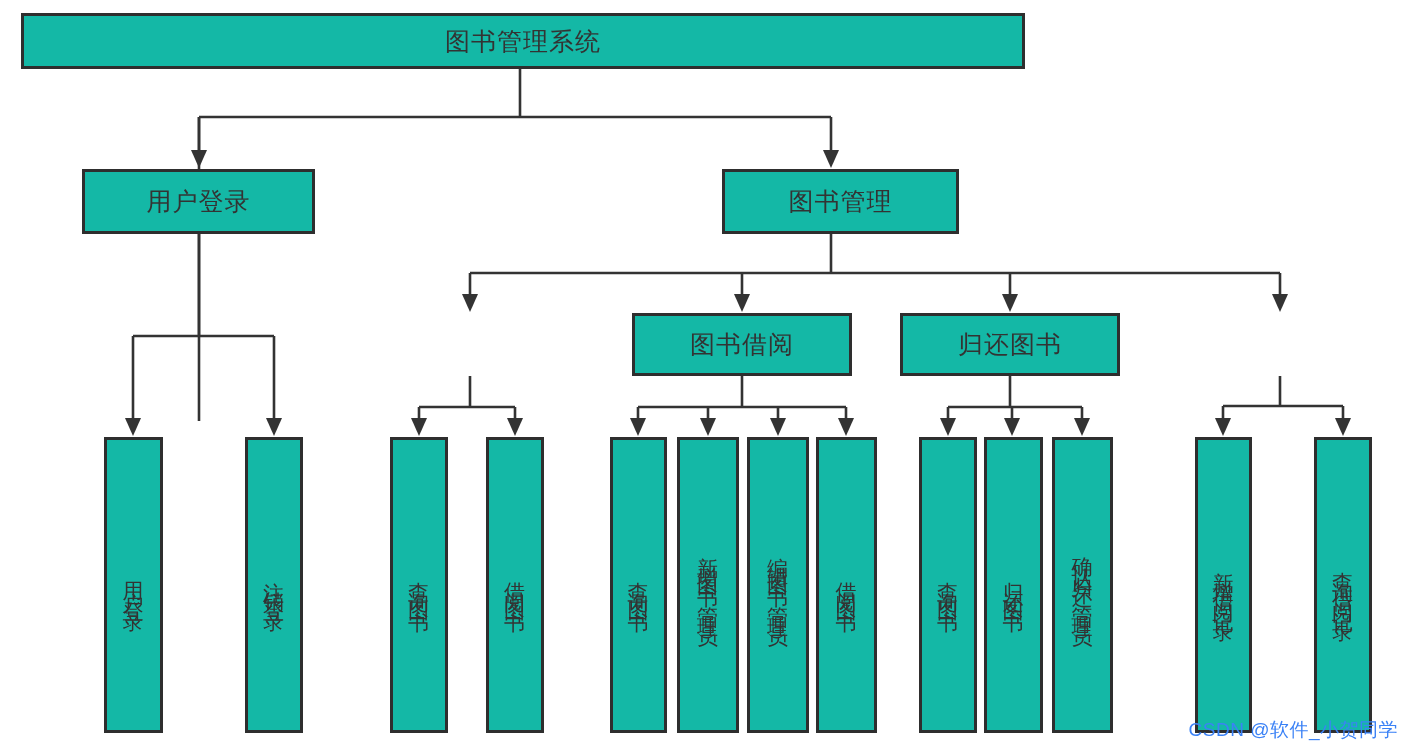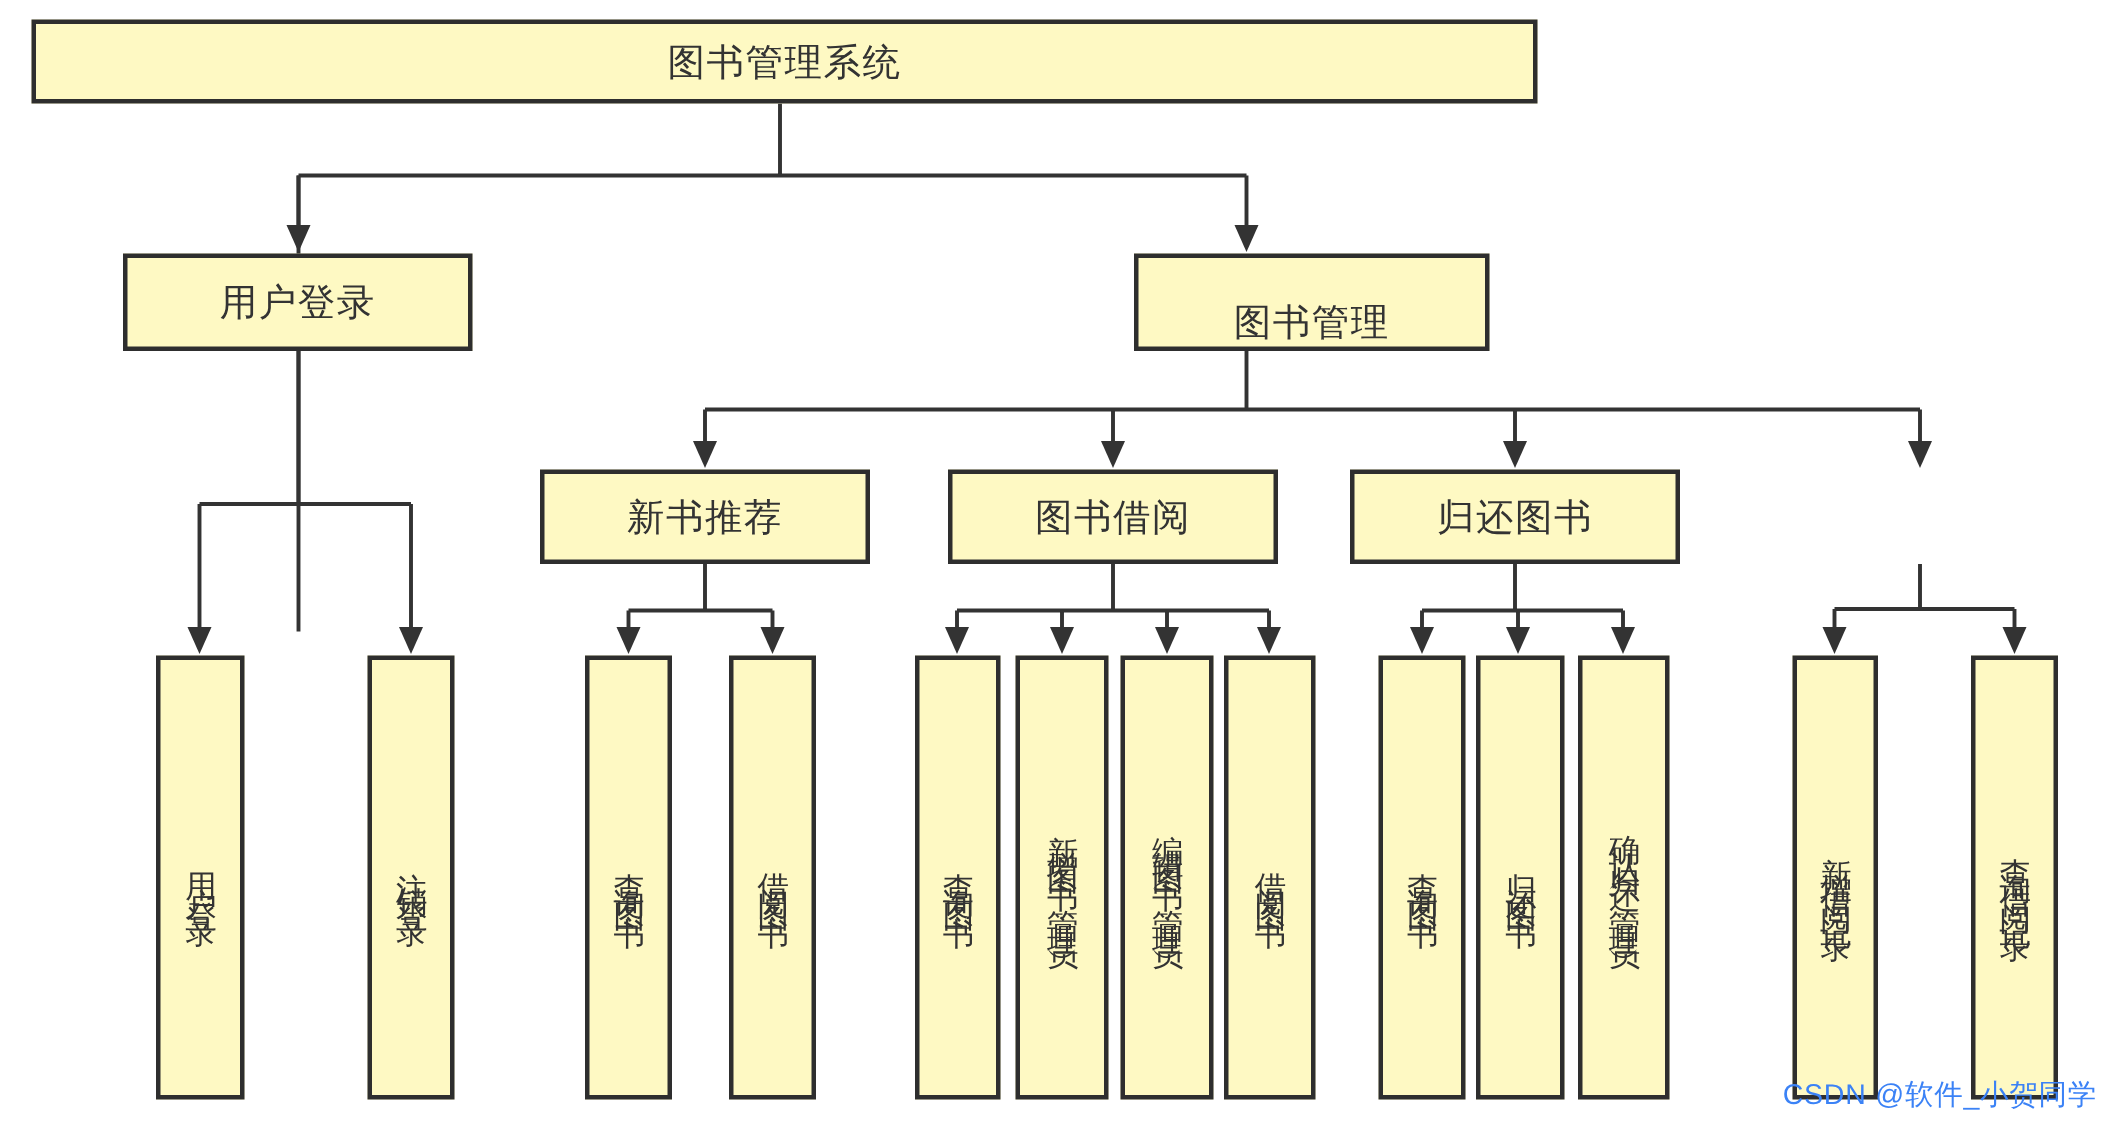--- a/index.html
+++ b/index.html
@@ -7,21 +7,21 @@
     position: relative;
     width: 1405px;
     height: 747px;
     background: #ffffff;
     font-family: "Liberation Sans", sans-serif;
     overflow: hidden;
   }
   .wires { position: absolute; left: 0; top: 0; width: 1405px; height: 747px; }
   .node {
     position: absolute;
-    background: #fef9c3;
+    background: #14b8a6;
     border: 3px solid #2e2e2e;
     box-sizing: border-box;
     display: flex;
     align-items: center;
     justify-content: center;
     color: #333333;
   }
   .h-node { font-size: 25px; letter-spacing: 1px; white-space: nowrap; }
   .v-node { overflow: hidden; }
   .v-text {
@@ -90,27 +90,24 @@
     </g>
   </svg>
 
   <div class="node h-node" style="left:21px; top:13px; width:1004px; height:56px;">
     <span>图书管理系统</span>
   </div>
 
   <div class="node h-node" style="left:82px; top:169px; width:233px; height:65px;">
     <span>用户登录</span>
   </div>
-  <div class="node h-node" style="left:756px; top:169px; width:237px; height:65px;align-items:flex-end;">
+  <div class="node h-node" style="left:722px; top:169px; width:237px; height:65px;">
     <span>图书管理</span>
   </div>
 
-  <div class="node h-node" style="left:360px; top:313px; width:220px; height:63px;">
-    <span>新书推荐</span>
-  </div>
   <div class="node h-node" style="left:632px; top:313px; width:220px; height:63px;">
     <span>图书借阅</span>
   </div>
   <div class="node h-node" style="left:900px; top:313px; width:220px; height:63px;">
     <span>归还图书</span>
   </div>
 
   <div class="node v-node" style="left:104px; top:437px; width:59px; height:296px;">
     <span class="v-text">用户登录</span>
   </div>

